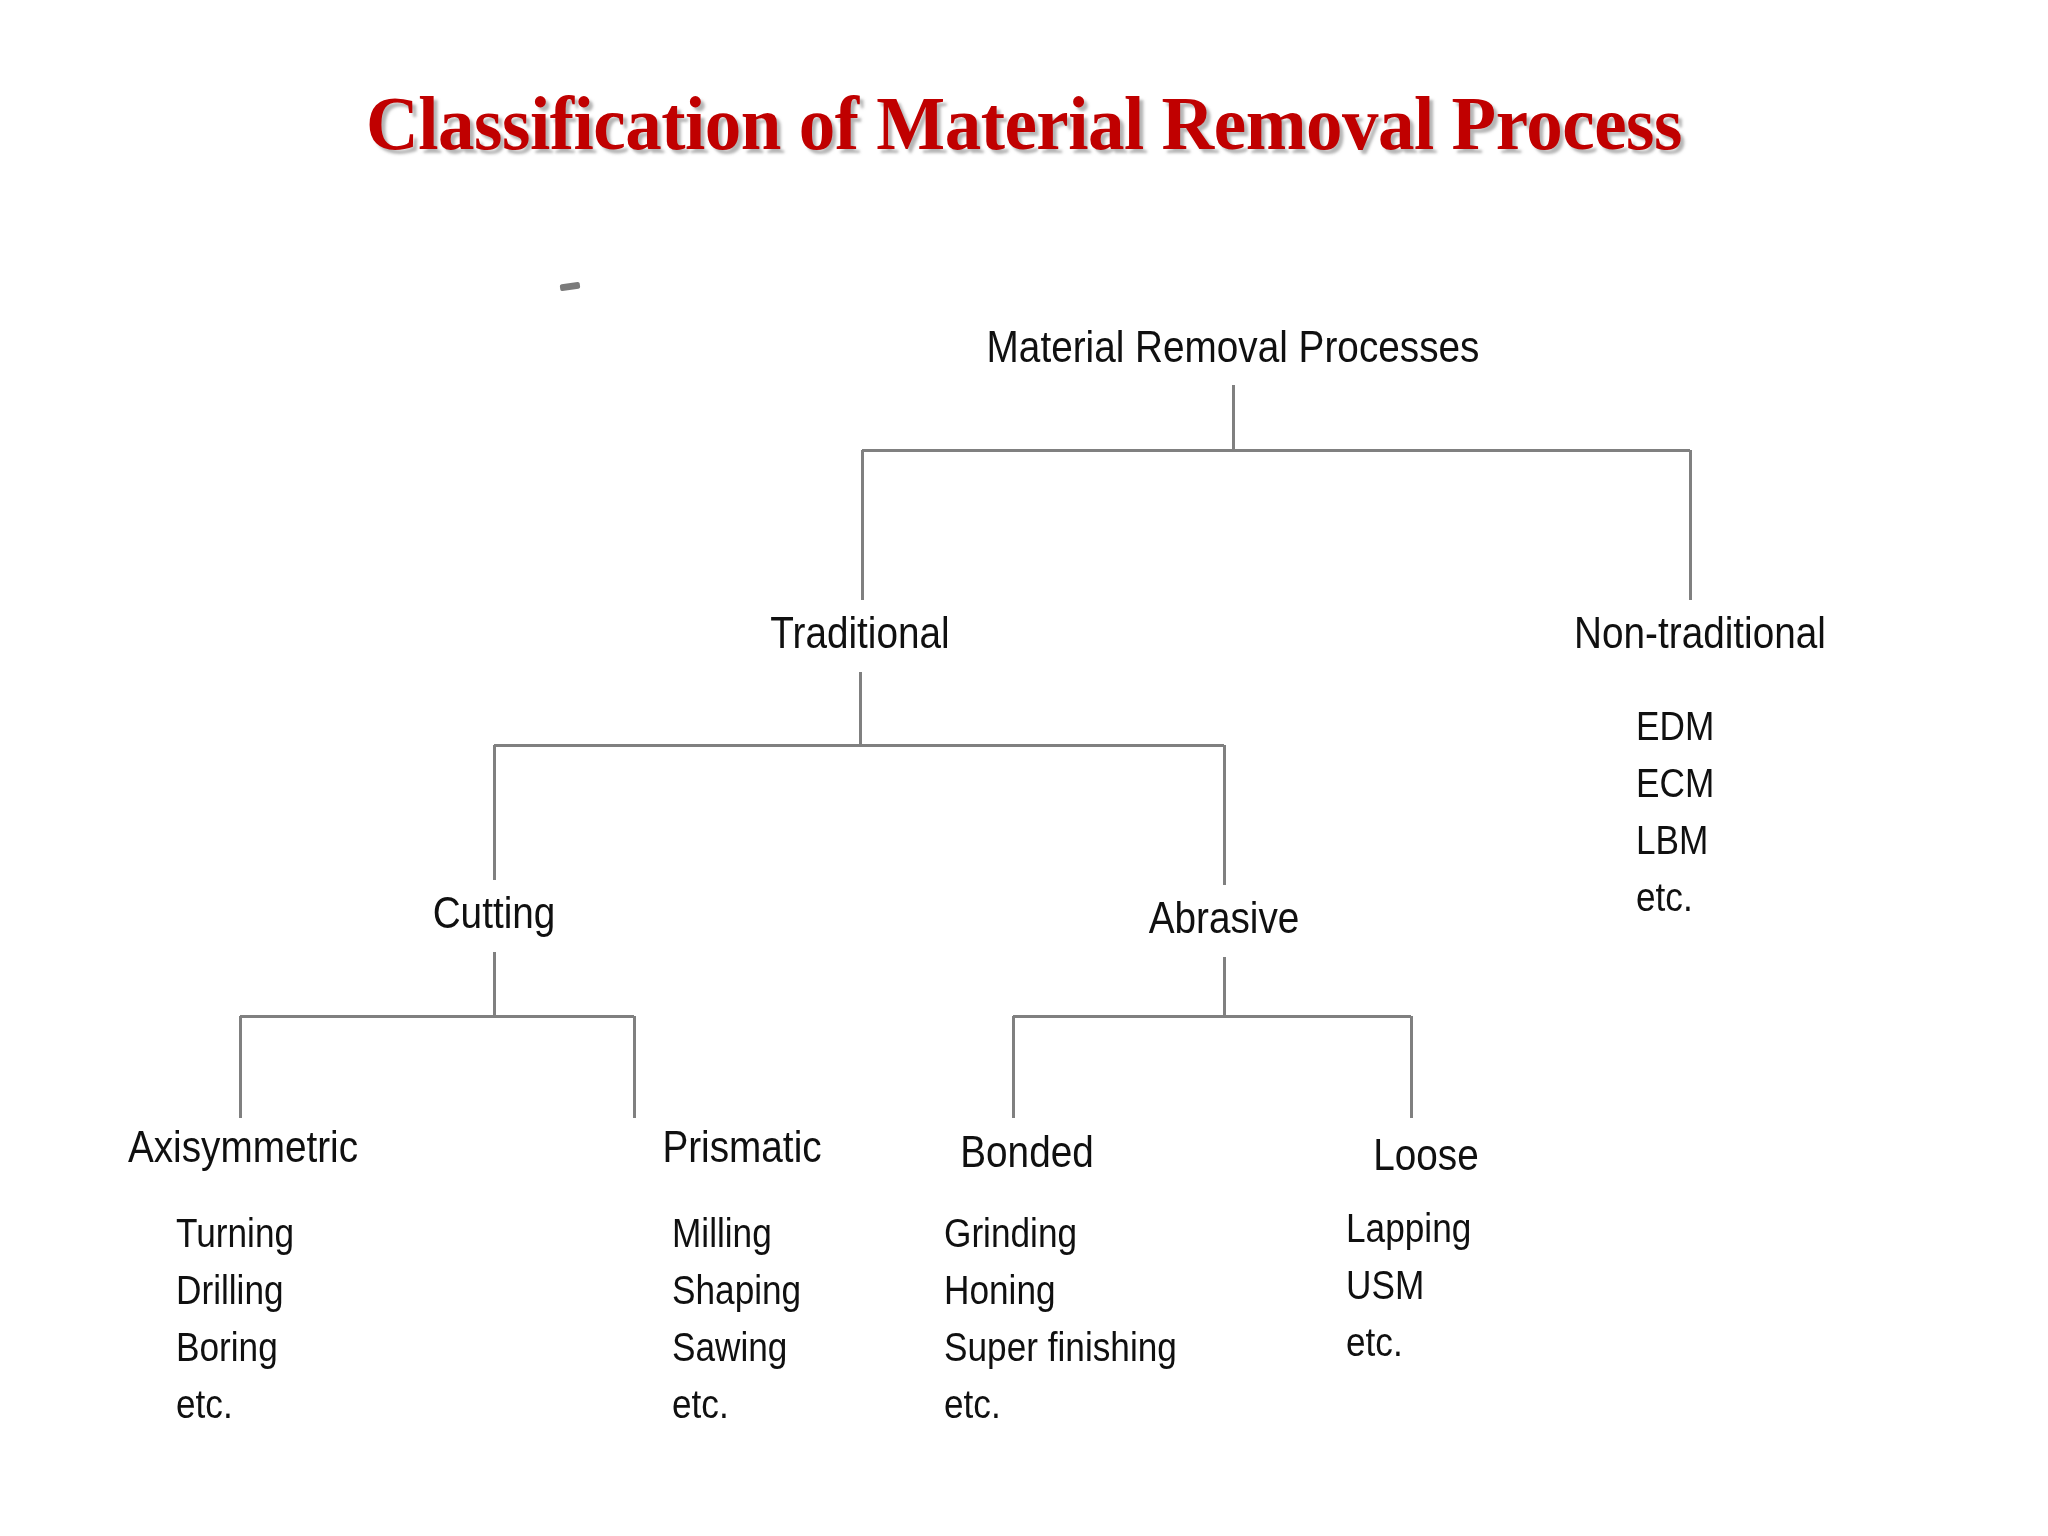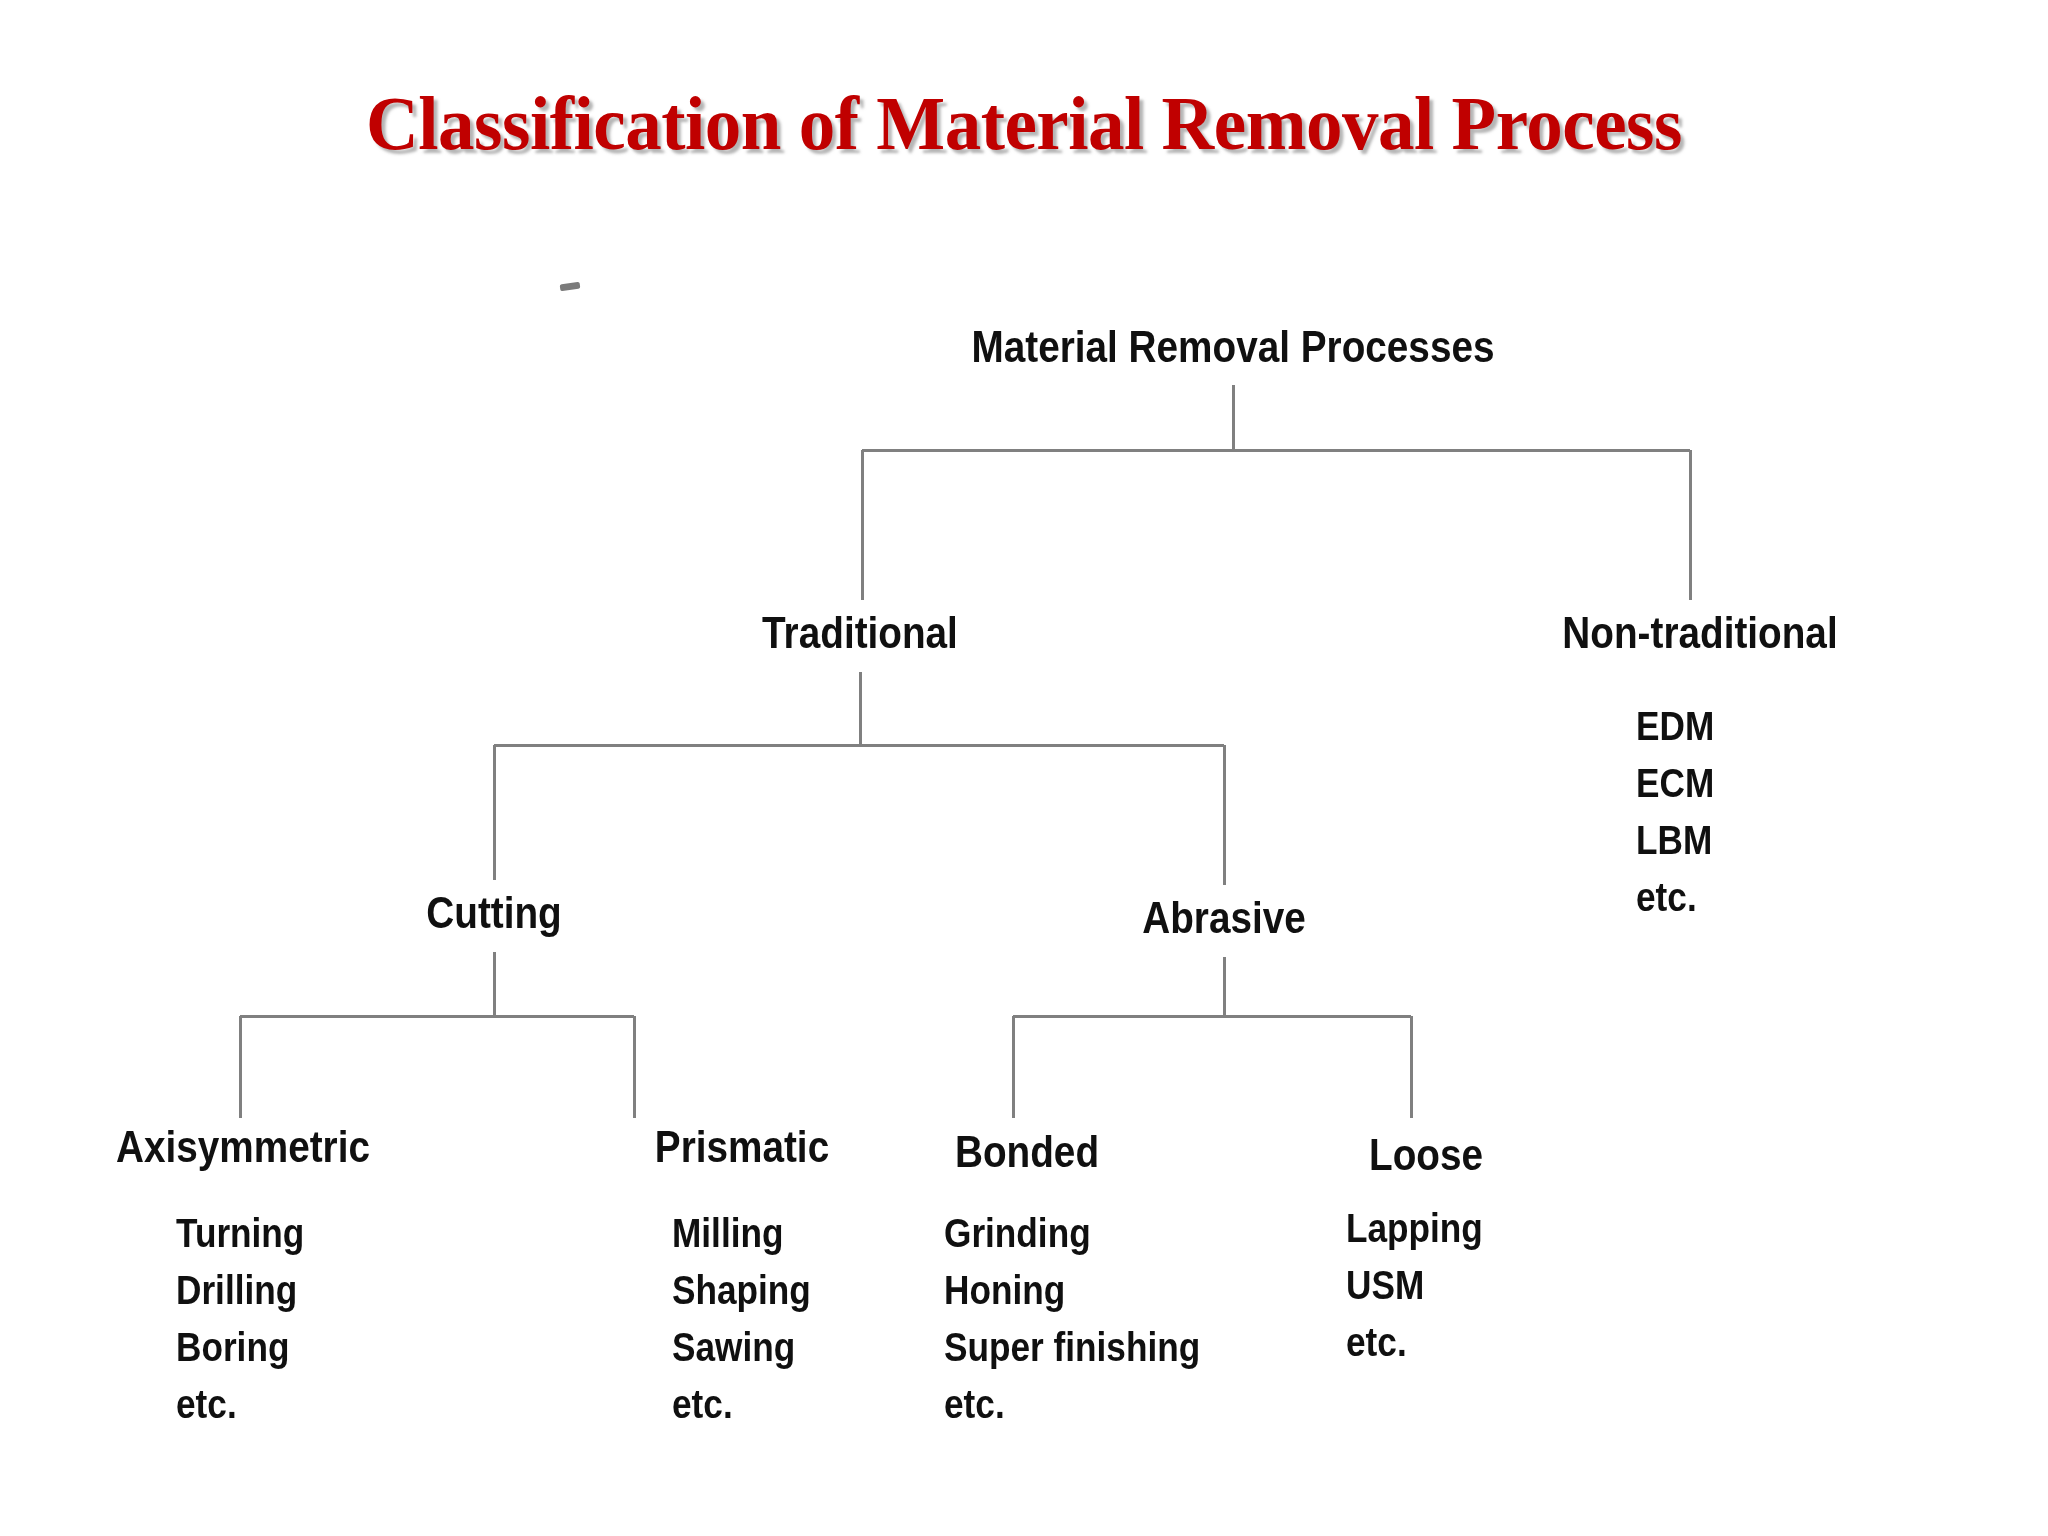--- a/index.html
+++ b/index.html
@@ -36,21 +36,20 @@
     transform-origin: center top;
   }
 
   
   #diagram {
     position: absolute;
     left: 0;
     top: 0;
     width: 2048px;
     height: 1536px;
-    font-weight: bold;
   }
 
   
   #connectors {
     position: absolute;
     left: 0;
     top: 0;
     width: 2048px;
     height: 1536px;
     pointer-events: none;

